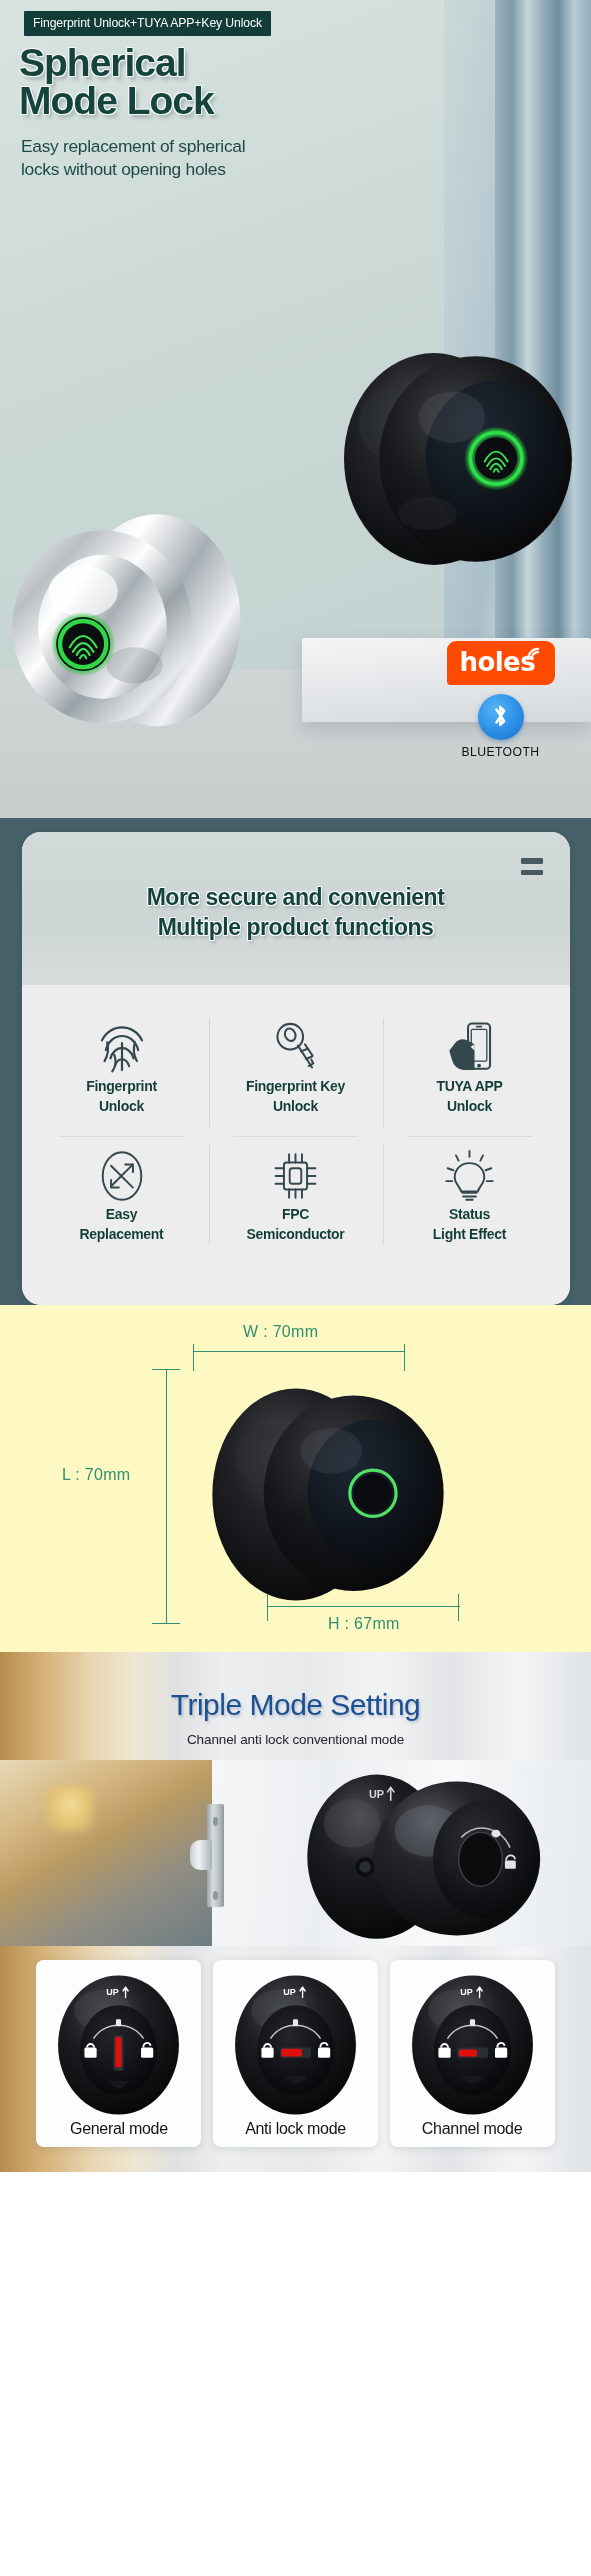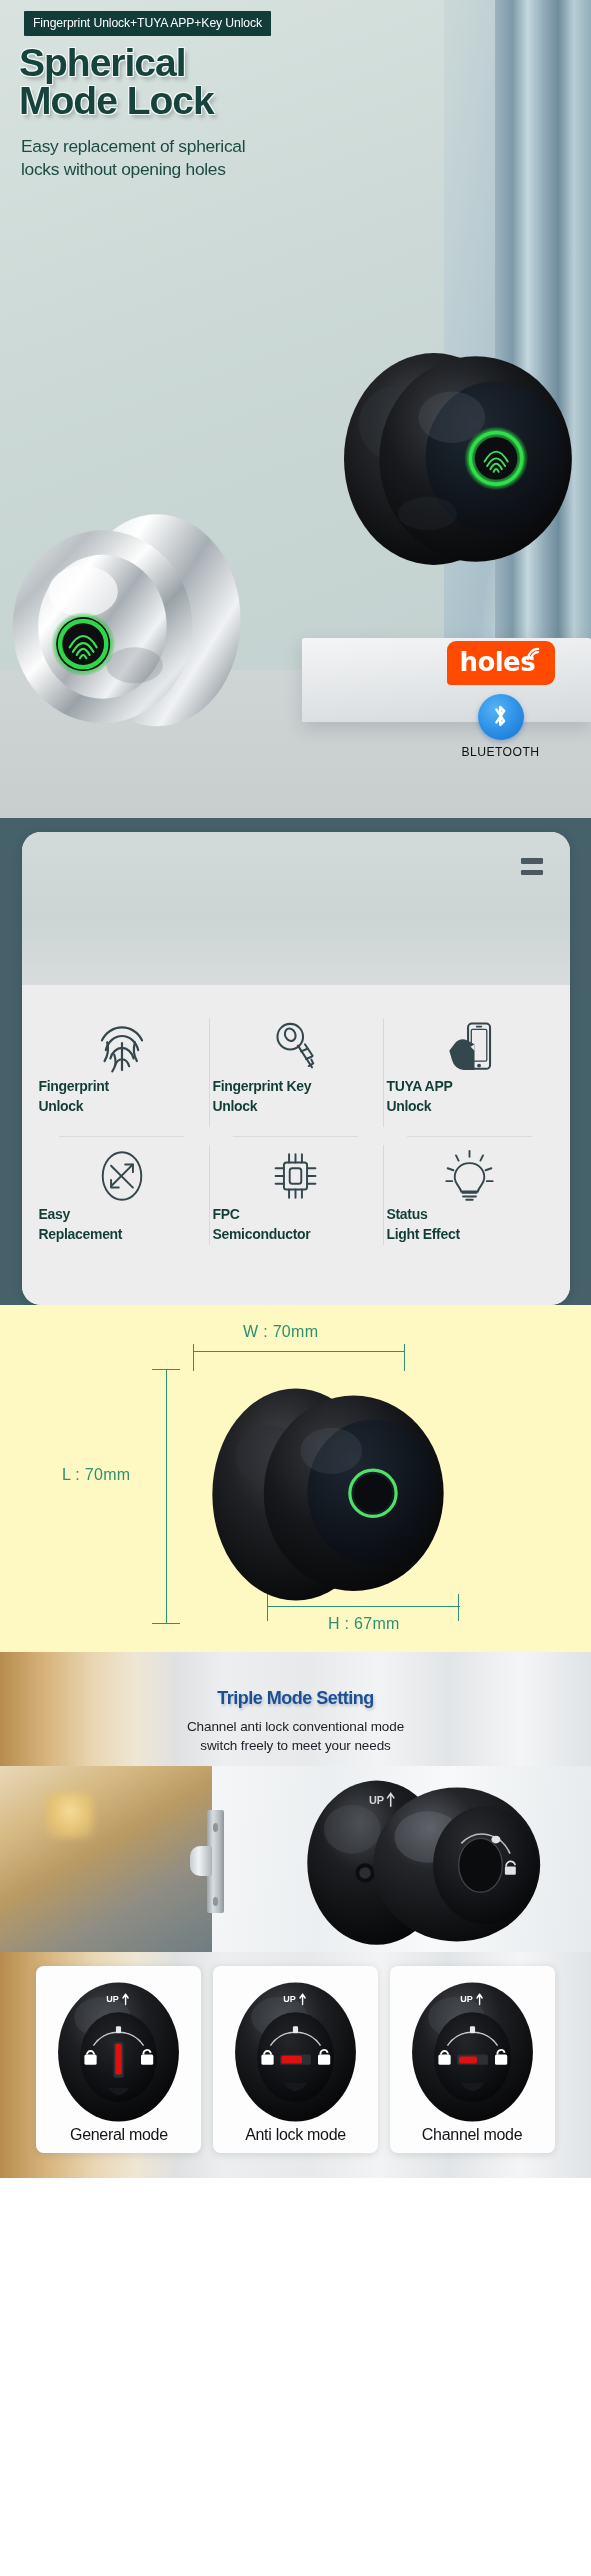--- a/index.html
+++ b/index.html
@@ -144,21 +144,21 @@
   .features-head h2 span { display: block; }
 
   .features-grid {
     background: #ededee;
     padding: 24.4px 13px 51px 13px;
   }
   .frow { display: flex; }
   .frow:first-child .fcell { padding-bottom: 19px; }
   .frow:last-child .fcell { padding-top: 10px; }
   .fcell {
-    flex: 1; position: relative;
+    flex: 1; text-align: center; position: relative;
     padding: 9px 3.9px 9px 3.9px;
   }
   .fcell + .fcell::before {
     content: ""; position: absolute; left: 0; top: 9px; bottom: 9px;
     width: 0.6px; background: #d6d8d9;
   }
   .frow:last-child .fcell::after {
     content: ""; position: absolute; left: 14%; right: 14%; top: 0;
     height: 0.6px; background: #d9dbdc;
   }
@@ -188,21 +188,21 @@
   .knob-dim { position: absolute; left: 193px; top: 61px; width: 270px; height: 257px; }
 
   
   .triple {
     width: 591px; position: relative; overflow: hidden;
     background: linear-gradient(90deg, #b78c4e 0%, #d8b57e 8%, #e9d7b4 16%, #efe6d3 23%, #dfe1e2 30%, #eceeef 38%, #e7e9ea 52%, #f2f3f4 64%, #e2e5e7 76%, #f4f5f6 88%, #dfe3e6 100%);
     padding-bottom: 0;
   }
   .triple-head { position: relative; z-index: 4; padding: 36px 0 11.6px 0; text-align: center; }
   .triple-head h2 {
-    font-size: 18px; font-weight: bold; color: #1d4f93; letter-spacing: -0.5px;
+    font-size: 30px; font-weight: normal; color: #1d4f93; letter-spacing: -0.5px;
     text-shadow: 1.3px 1.9px 2.6px rgba(40,70,120,.25);
   }
   .triple-head p {
     margin-top: 7.7px; font-size: 13.5px; line-height: 1.42; color: #20242a;
     letter-spacing: -0.1px;
   }
   .triple-head p span { display: block; }
 
   .door-scene { position: relative; width: 591px; height: 186px; z-index: 2; }
   .room-blur {
@@ -387,20 +387,24 @@
   </section>
 
   <section class="features-band">
     <div class="features-card">
 
       <div class="features-head">
         <div class="hamburger">
           <i></i>
             <i></i>
         </div>
+        <h2>
+          <span>More secure and convenient</span>
+          <span>Multiple product functions</span>
+        </h2>
       </div>
 
       <div class="features-grid">
         <div class="frow">
 
           <div class="fcell">
             <div class="ficon">
               <svg width="48" height="53" viewBox="0 0 74 82" fill="none" stroke="#33474c" stroke-width="3.4" stroke-linecap="round">
                 <path d="M6 30 A34 34 0 0 1 68 30"></path>
                 <path d="M12 45 A26 30 0 0 1 62 45"></path>
@@ -559,21 +563,20 @@
         <circle cx="280" cy="198" r="30" fill="#0a0c0f"></circle>
       </svg>
     </div>
   </section>
 
   <section class="triple">
     <div class="triple-head">
       <h2>Triple Mode Setting</h2>
       <p>
         <span>Channel anti lock conventional mode</span>
-        <span>switch freely to meet your needs</span>
       </p>
     </div>
 
     <div class="door-scene">
       <div class="room-blur">
         <div class="room-lamp"></div>
       </div>
       <div class="door-jamb"></div>
       <div class="door-panel"></div>
       <div class="latch-plate"></div>

